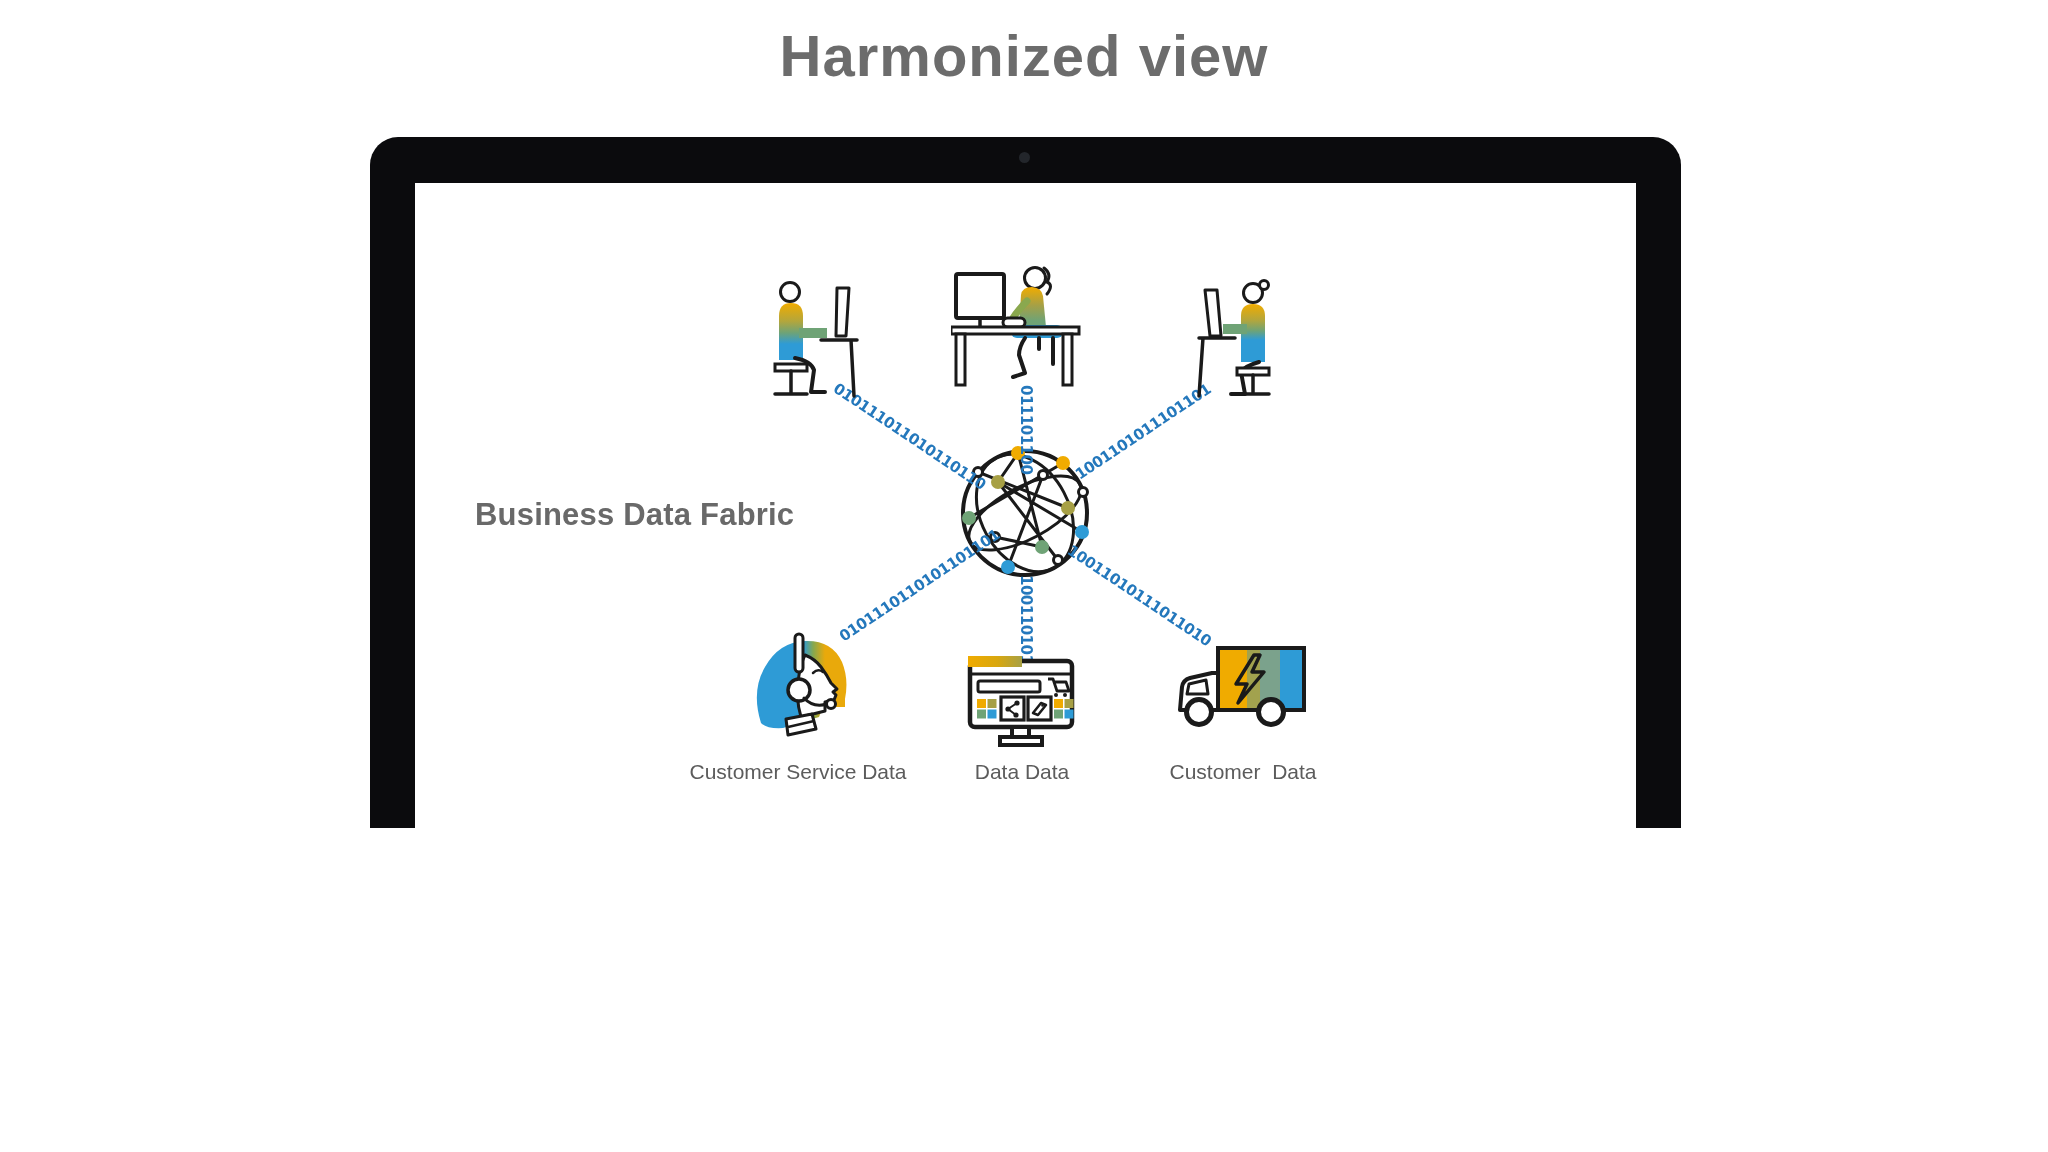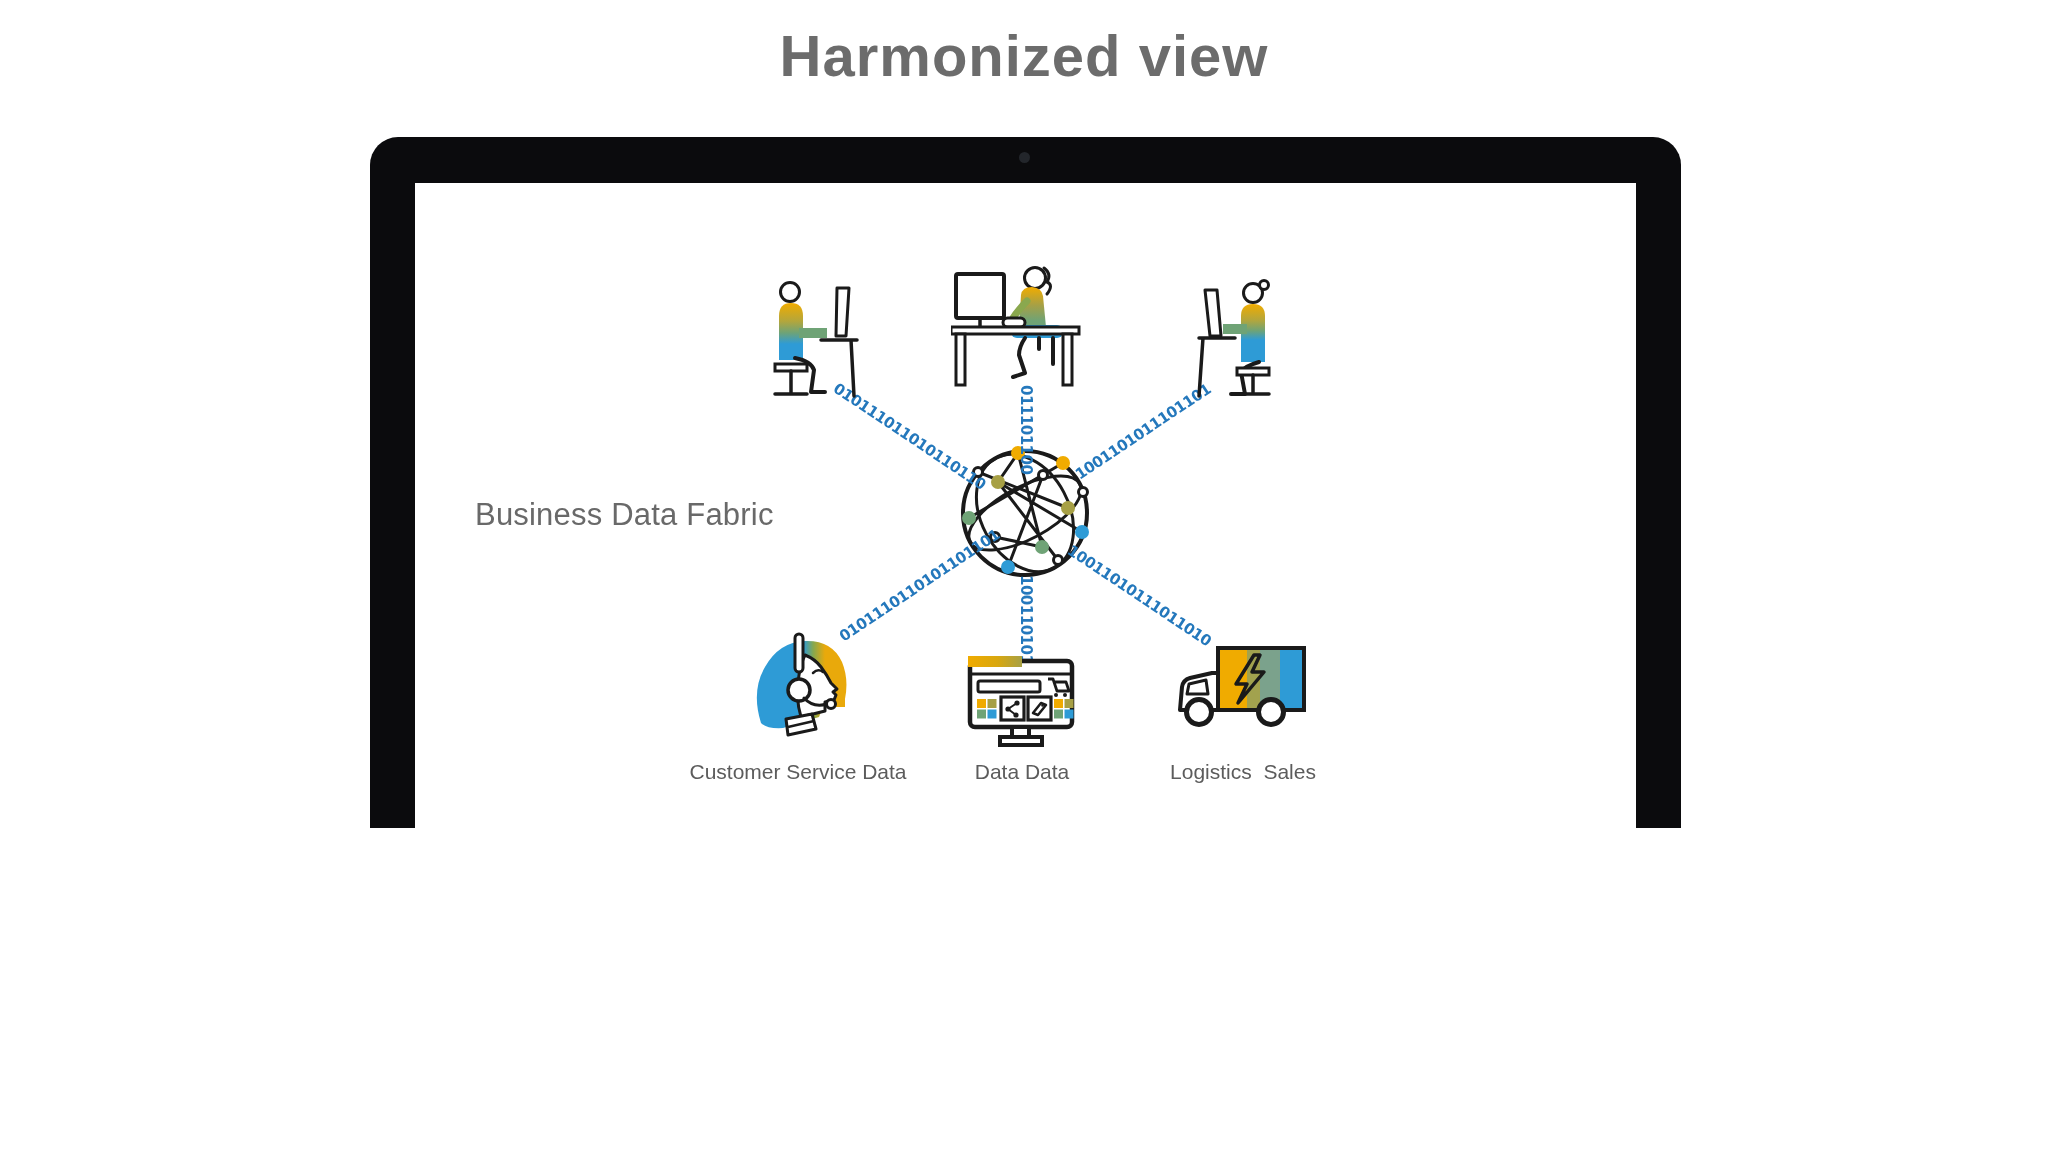--- a/index.html
+++ b/index.html
@@ -14,21 +14,21 @@
   .webcam{position:absolute;left:1019px;top:152px;width:11px;height:11px;border-radius:50%;
     background:#23262b;}
   .screen{position:absolute;left:415px;top:183px;width:1221px;height:701px;background:#ffffff;}
   .chin{position:absolute;left:370px;top:949px;width:1311px;height:134px;
     background:linear-gradient(180deg,#dcdee0 0%,#d2d5d7 55%,#c2c5c7 100%);
     border-radius:0 0 10px 10px;}
   .chin-logo{position:absolute;left:50%;top:36px;width:16px;height:16px;margin-left:-8px;
     border-radius:50%;background:#cbced0;opacity:.7;}
   
   .bdf-label{position:absolute;left:60px;top:314px;width:345px;
-    font-size:31px;font-weight:400;color:#696969;letter-spacing:.2px;}
+    font-size:31px;font-weight:700;color:#696969;letter-spacing:.2px;}
   .src-label{position:absolute;top:577px;transform:translateX(-50%);
     font-size:21px;color:#5c5c5c;white-space:pre;}
   .stream{position:absolute;transform-origin:0 0;font-weight:bold;font-size:15px;
     letter-spacing:-.5px;color:#2478bc;line-height:15px;font-family:"DejaVu Sans",sans-serif;}
   svg{display:block;}
 </style>
 </head>
 <body>
 
 <div class="stage">
@@ -219,21 +219,21 @@
       <rect x="46" y="3" width="86" height="62" fill="url(#gTruck)" stroke="#1a1a1a" stroke-width="4"></rect>
       <path d="M82,10 L64,39 h11 L66,58 L92,27 h-12 L88,10 Z" fill="none" stroke="#1a1a1a" stroke-width="3.5" stroke-linejoin="round"></path>
       <path d="M8,65 L10,42 Q11,35 18,33 L40,28 L46,28 L46,65 Z" fill="#fff" stroke="#1a1a1a" stroke-width="4" stroke-linejoin="round"></path>
       <path d="M17,39 L34,35 L36,49 L15,49 Z" fill="#fff" stroke="#1a1a1a" stroke-width="3" stroke-linejoin="round"></path>
       <circle cx="27" cy="67" r="12.5" fill="#fff" stroke="#1a1a1a" stroke-width="5"></circle>
       <circle cx="99" cy="67" r="12.5" fill="#fff" stroke="#1a1a1a" stroke-width="5"></circle>
     </svg>
 
     <span class="src-label" style="left:383px">Customer Service Data</span>
     <span class="src-label" style="left:607px">Data Data</span>
-    <span class="src-label" style="left:828px">Logistics  Sales</span>
+    <span class="src-label" style="left:828px">Customer  Data</span>
   </div>
 
   <div class="chin">
     <div class="chin-logo"></div>
   </div>
   <svg class="abs" style="left:843px;top:1082px" width="360" height="70" viewBox="0 0 360 70">
     <path d="M29,0 L346,0 C344,28 350,52 353,70 L4,70 C8,52 14,28 29,0 Z" fill="url(#gStand)"></path>
   </svg>
 
 </div>

